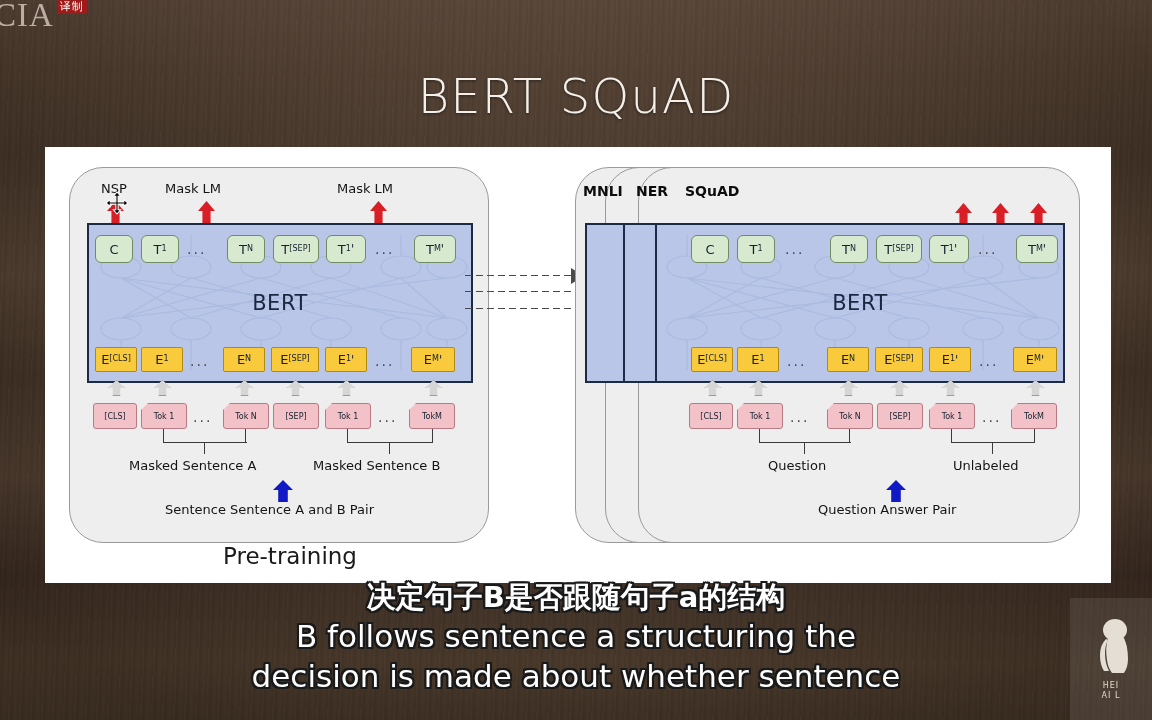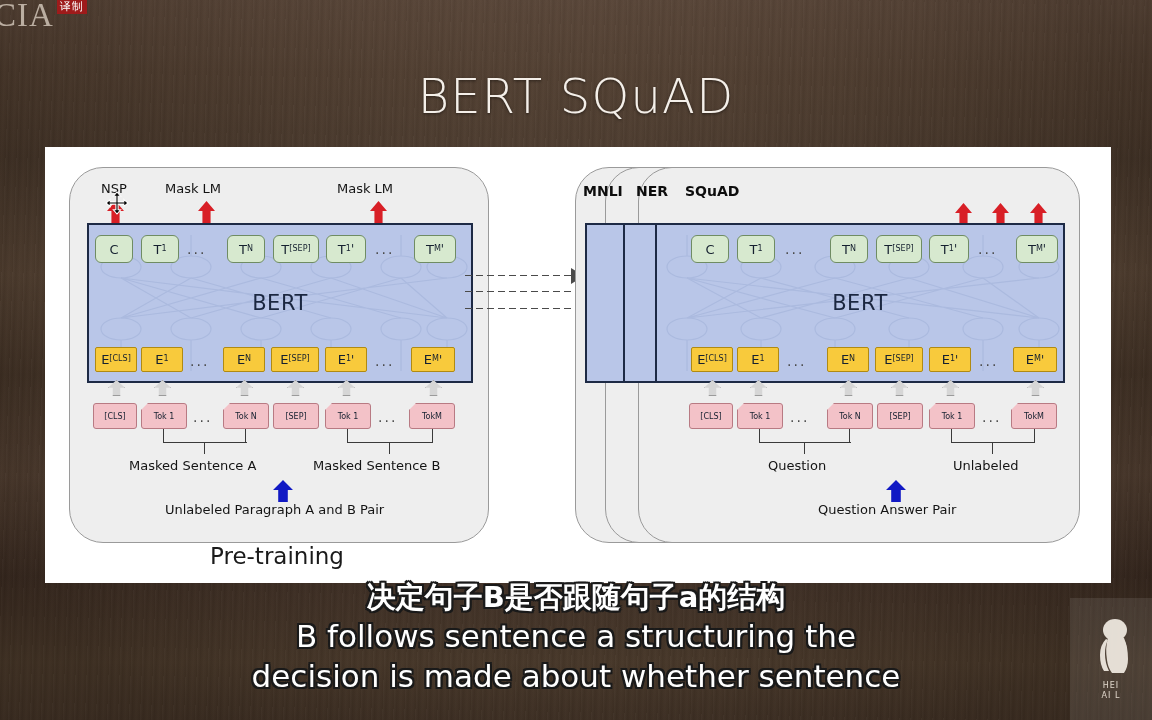--- a/index.html
+++ b/index.html
@@ -243,23 +243,23 @@
 
     <div class="vline" style="left:302px;top:282px;width:1.4px;height:14px;"></div>
     <div class="vline" style="left:387px;top:282px;width:1.4px;height:14px;"></div>
     <div class="vline" style="left:302px;top:295px;width:86px;height:1.4px;"></div>
     <div class="vline" style="left:344px;top:295px;width:1.4px;height:12px;"></div>
 
     <div class="glabel" style="left:84px;top:311px;">Masked Sentence A</div>
     <div class="glabel" style="left:268px;top:311px;">Masked Sentence B</div>
 
     <div class="arr-blue" style="left:228px;top:333px;"></div>
-    <div class="glabel" style="left:120px;top:355px;">Unlabeled Paragraph A and B Pair</div>
-
-    <div class="phase" style="left:165px;top:396px;">Pre-training</div>
+    <div class="glabel" style="left:120px;top:355px;">Sentence Sentence A and B Pair</div>
+
+    <div class="phase" style="left:178px;top:396px;">Pre-training</div>
 
     <div class="dots" style="left:418px;top:127px;width:110px;"></div>
     <div class="tri" style="left:526px;top:121px;"></div>
     <div class="dots" style="left:418px;top:143px;width:155px;"></div>
     <div class="tri" style="left:572px;top:137px;"></div>
     <div class="dots" style="left:418px;top:160px;width:202px;"></div>
     <div class="tri" style="left:618px;top:154px;"></div>
 
     <div class="card" style="left:530px;top:20px;width:470px;height:374px;"></div>
     <div class="card" style="left:560px;top:20px;width:452px;height:374px;"></div>

